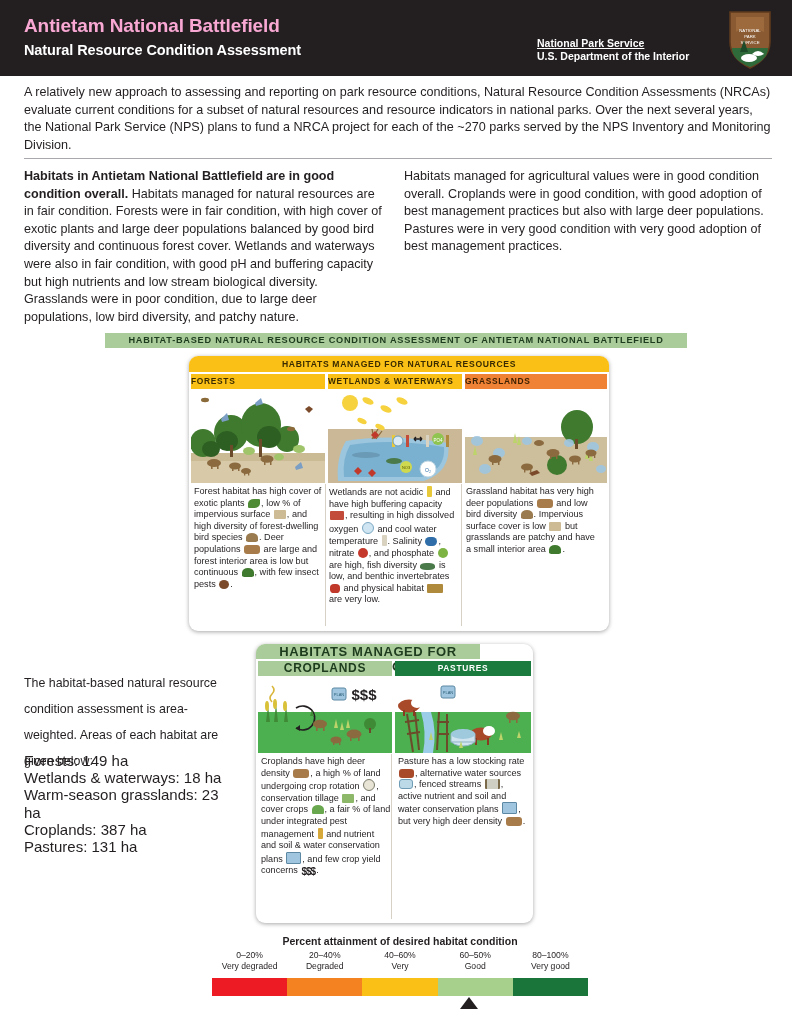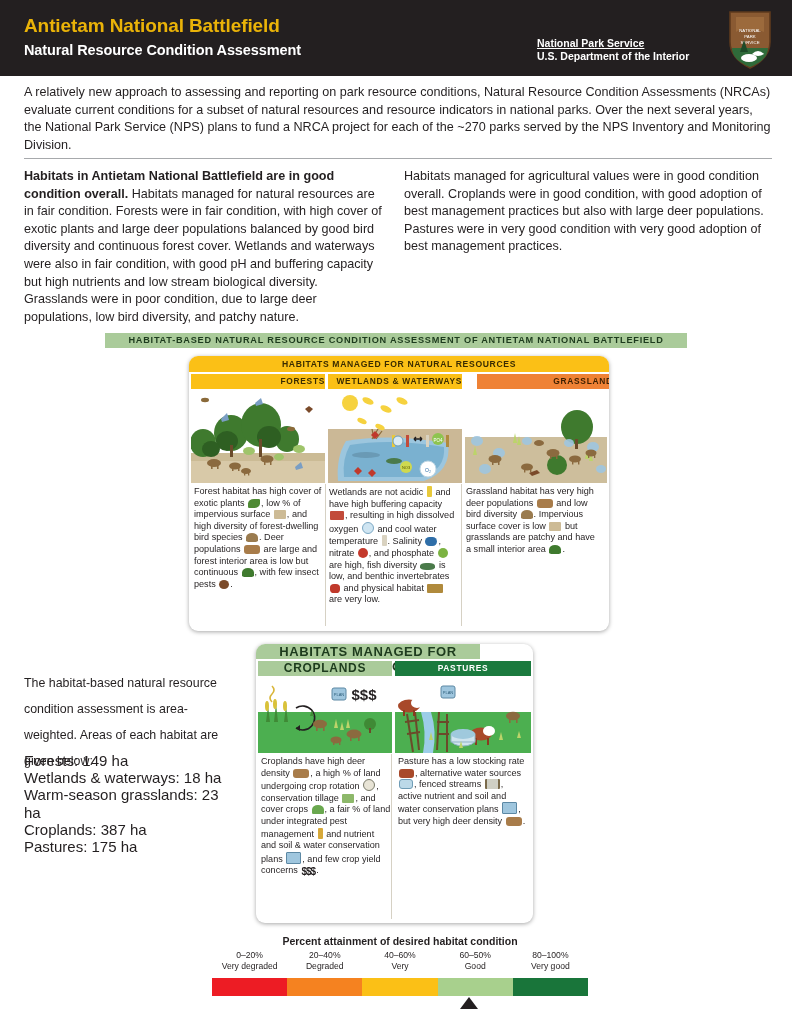--- a/index.html
+++ b/index.html
@@ -21,21 +21,21 @@
     position: absolute;
     left: 0; top: 0;
     width: 792px; height: 76px;
     background: #231f20;
   }
   .hdr-title {
     position: absolute;
     left: 24px; top: 15px;
     font-size: 19px;
     font-weight: bold;
-    color: #eab308;
+    color: #f9a8d4;
     letter-spacing: -0.1px;
   }
   .hdr-subtitle {
     position: absolute;
     left: 24px; top: 42px;
     font-size: 14.5px;
     font-weight: bold;
     color: #ffffff;
     letter-spacing: -0.1px;
   }
@@ -150,26 +150,26 @@
     position: absolute;
     left: 0; top: 18px;
     width: 420px; height: 15px;
   }
   .tab {
     position: absolute;
     top: 0; height: 15px;
     font-size: 8.4px;
     font-weight: bold;
     letter-spacing: 0.7px;
-    text-align: right;
+    text-align: left;
     line-height: 15px;
   }
   .tab-forests    { left: 2px;   width: 134px; background: #fbc016; color: #3a2c00; }
   .tab-wetlands   { left: 139px; width: 134px; background: #fbc016; color: #3a2c00; }
-  .tab-grasslands { left: 276px; width: 142px; background: #ef8235; color: #3b1f00; margin-left: 12px; }
+  .tab-grasslands { left: 276px; width: 142px; background: #ef8235; color: #3b1f00; }
 
   .nat-art {
     position: absolute;
     left: 2px; top: 35px;
     width: 416px; height: 92px;
   }
   .art-cell {
     position: absolute;
     top: 0; height: 92px;
     overflow: hidden;
@@ -359,21 +359,21 @@
   <span class="lede">Habitats in Antietam National Battlefield are in good condition overall.</span><span> Habitats managed for natural resources are in fair condition. Forests were in fair condition, with high cover of exotic plants and large deer populations balanced by good bird diversity and continuous forest cover. Wetlands and waterways were also in fair condition, with good pH and buffering capacity but high nutrients and low stream biological diversity. Grasslands were in poor condition, due to large deer populations, low bird diversity, and patchy nature.</span>
 </div>
 <div class="col-right">Habitats managed for agricultural values were in good condition overall. Croplands were in good condition, with good adoption of best management practices but also with large deer populations. Pastures were in very good condition with very good adoption of best management practices.</div>
 
 <div class="area-note">The habitat-based natural resource condition assessment is area-weighted. Areas of each habitat are given below:</div>
 <div class="area-list">
   <div>Forests: 149 ha</div>
   <div>Wetlands &amp; waterways: 18 ha</div>
   <div>Warm-season grasslands: 23 ha</div>
   <div>Croplands: 387 ha</div>
-  <div>Pastures: 175 ha</div>
+  <div>Pastures: 131 ha</div>
 </div>
 
 <div class="diagram-title">HABITAT-BASED NATURAL RESOURCE CONDITION ASSESSMENT OF ANTIETAM NATIONAL BATTLEFIELD</div>
 
 <div class="nat-block">
   <div class="nat-banner">HABITATS MANAGED FOR NATURAL RESOURCES</div>
 
   <div class="nat-tabs">
     <div class="tab tab-forests">FORESTS</div>
     <div class="tab tab-wetlands">WETLANDS &amp; WATERWAYS</div>

